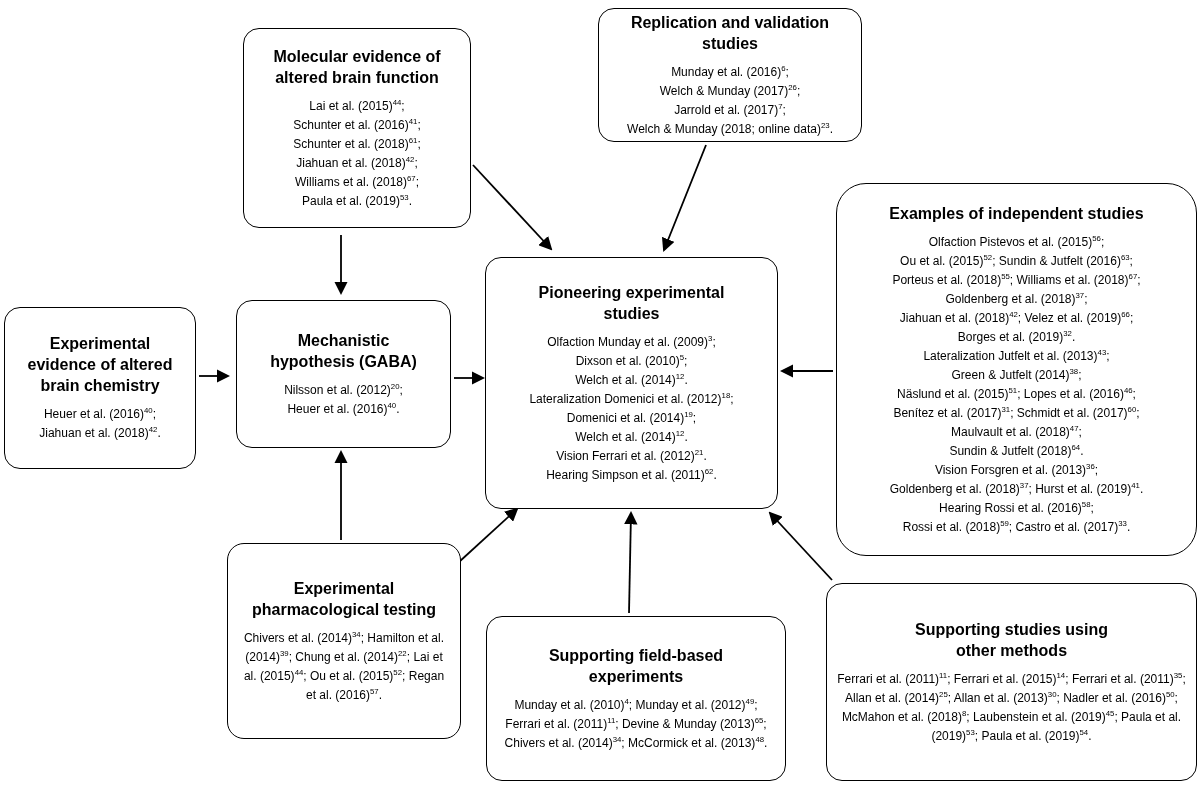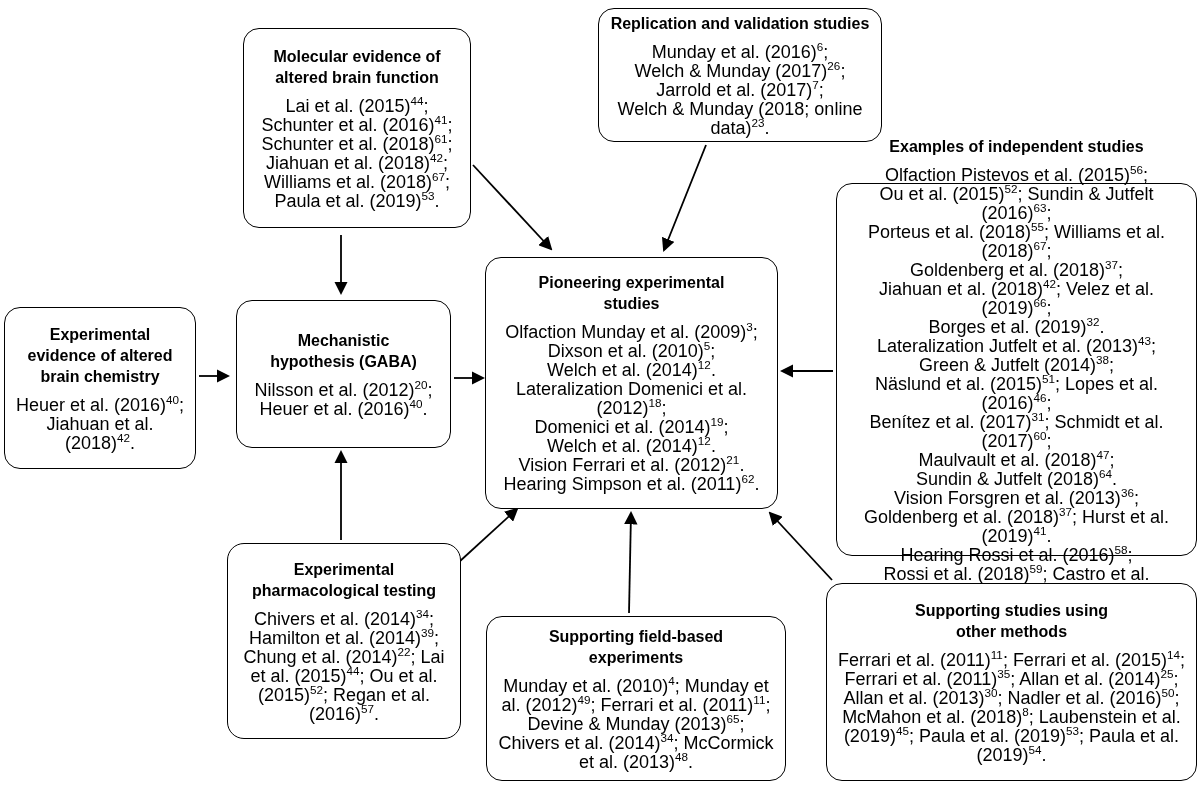--- a/index.html
+++ b/index.html
@@ -33,21 +33,21 @@
     padding: 10px;
   }
   .box-title {
     font-weight: bold;
     font-size: 16px;
     line-height: 21px;
     white-space: pre-line;
     margin-bottom: 9px;
   }
   .box-body {
-    font-size: 18px;
+    font-size: 12px;
     line-height: 19px;
   }
   .box-body b { font-weight: normal; }
   .box-body sup {
     font-size: 0.65em;
     line-height: 0;
     vertical-align: super;
   }
 </style>
 </head>
@@ -72,26 +72,26 @@
     <line x1="629" y1="613" x2="631" y2="513" stroke="#000" stroke-width="1.8" marker-end="url(#ah)"></line>
     <line x1="832" y1="580" x2="770" y2="513" stroke="#000" stroke-width="1.8" marker-end="url(#ah)"></line>
   </svg>
 
   <div class="box" style="left:243px; top:28px; width:228px; height:200px;">
     <div class="box-title">Molecular evidence of
 altered brain function</div>
     <div class="box-body">Lai et al. (2015)<sup>44</sup>;<br>Schunter et al. (2016)<sup>41</sup>;<br>Schunter et al. (2018)<sup>61</sup>;<br>Jiahuan et al. (2018)<sup>42</sup>;<br>Williams et al. (2018)<sup>67</sup>;<br>Paula et al. (2019)<sup>53</sup>.</div>
   </div>
 
-  <div class="box" style="left:598px; top:8px; width:284px; height:134px;">
+  <div class="box" style="left:598px; top:8px; width:264px; height:134px;">
     <div class="box-title">Replication and validation studies</div>
     <div class="box-body">Munday et al. (2016)<sup>6</sup>;<br>Welch &amp; Munday (2017)<sup>26</sup>;<br>Jarrold et al. (2017)<sup>7</sup>;<br>Welch &amp; Munday (2018; online data)<sup>23</sup>.</div>
   </div>
 
-  <div class="box" style="left:836px; top:183px; width:361px; height:373px;">
+  <div class="box" style="left:836px; top:183px; width:361px; height:373px;border-radius:30px;">
     <div class="box-title">Examples of independent studies</div>
     <div class="box-body"><b>Olfaction</b> Pistevos et al. (2015)<sup>56</sup>;<br>Ou et al. (2015)<sup>52</sup>; Sundin &amp; Jutfelt (2016)<sup>63</sup>;<br>Porteus et al. (2018)<sup>55</sup>; Williams et al. (2018)<sup>67</sup>;<br>Goldenberg et al. (2018)<sup>37</sup>;<br>Jiahuan et al. (2018)<sup>42</sup>; Velez et al. (2019)<sup>66</sup>;<br>Borges et al. (2019)<sup>32</sup>.<br><b>Lateralization</b> Jutfelt et al. (2013)<sup>43</sup>;<br>Green &amp; Jutfelt (2014)<sup>38</sup>;<br>Näslund et al. (2015)<sup>51</sup>; Lopes et al. (2016)<sup>46</sup>;<br>Benítez et al. (2017)<sup>31</sup>; Schmidt et al. (2017)<sup>60</sup>;<br>Maulvault et al. (2018)<sup>47</sup>;<br>Sundin &amp; Jutfelt (2018)<sup>64</sup>.<br><b>Vision</b> Forsgren et al. (2013)<sup>36</sup>;<br>Goldenberg et al. (2018)<sup>37</sup>; Hurst et al. (2019)<sup>41</sup>.<br><b>Hearing</b> Rossi et al. (2016)<sup>58</sup>;<br>Rossi et al. (2018)<sup>59</sup>; Castro et al. (2017)<sup>33</sup>.</div>
   </div>
 
   <div class="box" style="left:4px; top:307px; width:192px; height:162px;">
     <div class="box-title">Experimental
 evidence of altered
 brain chemistry</div>
     <div class="box-body">Heuer et al. (2016)<sup>40</sup>;<br>Jiahuan et al. (2018)<sup>42</sup>.</div>
   </div>

